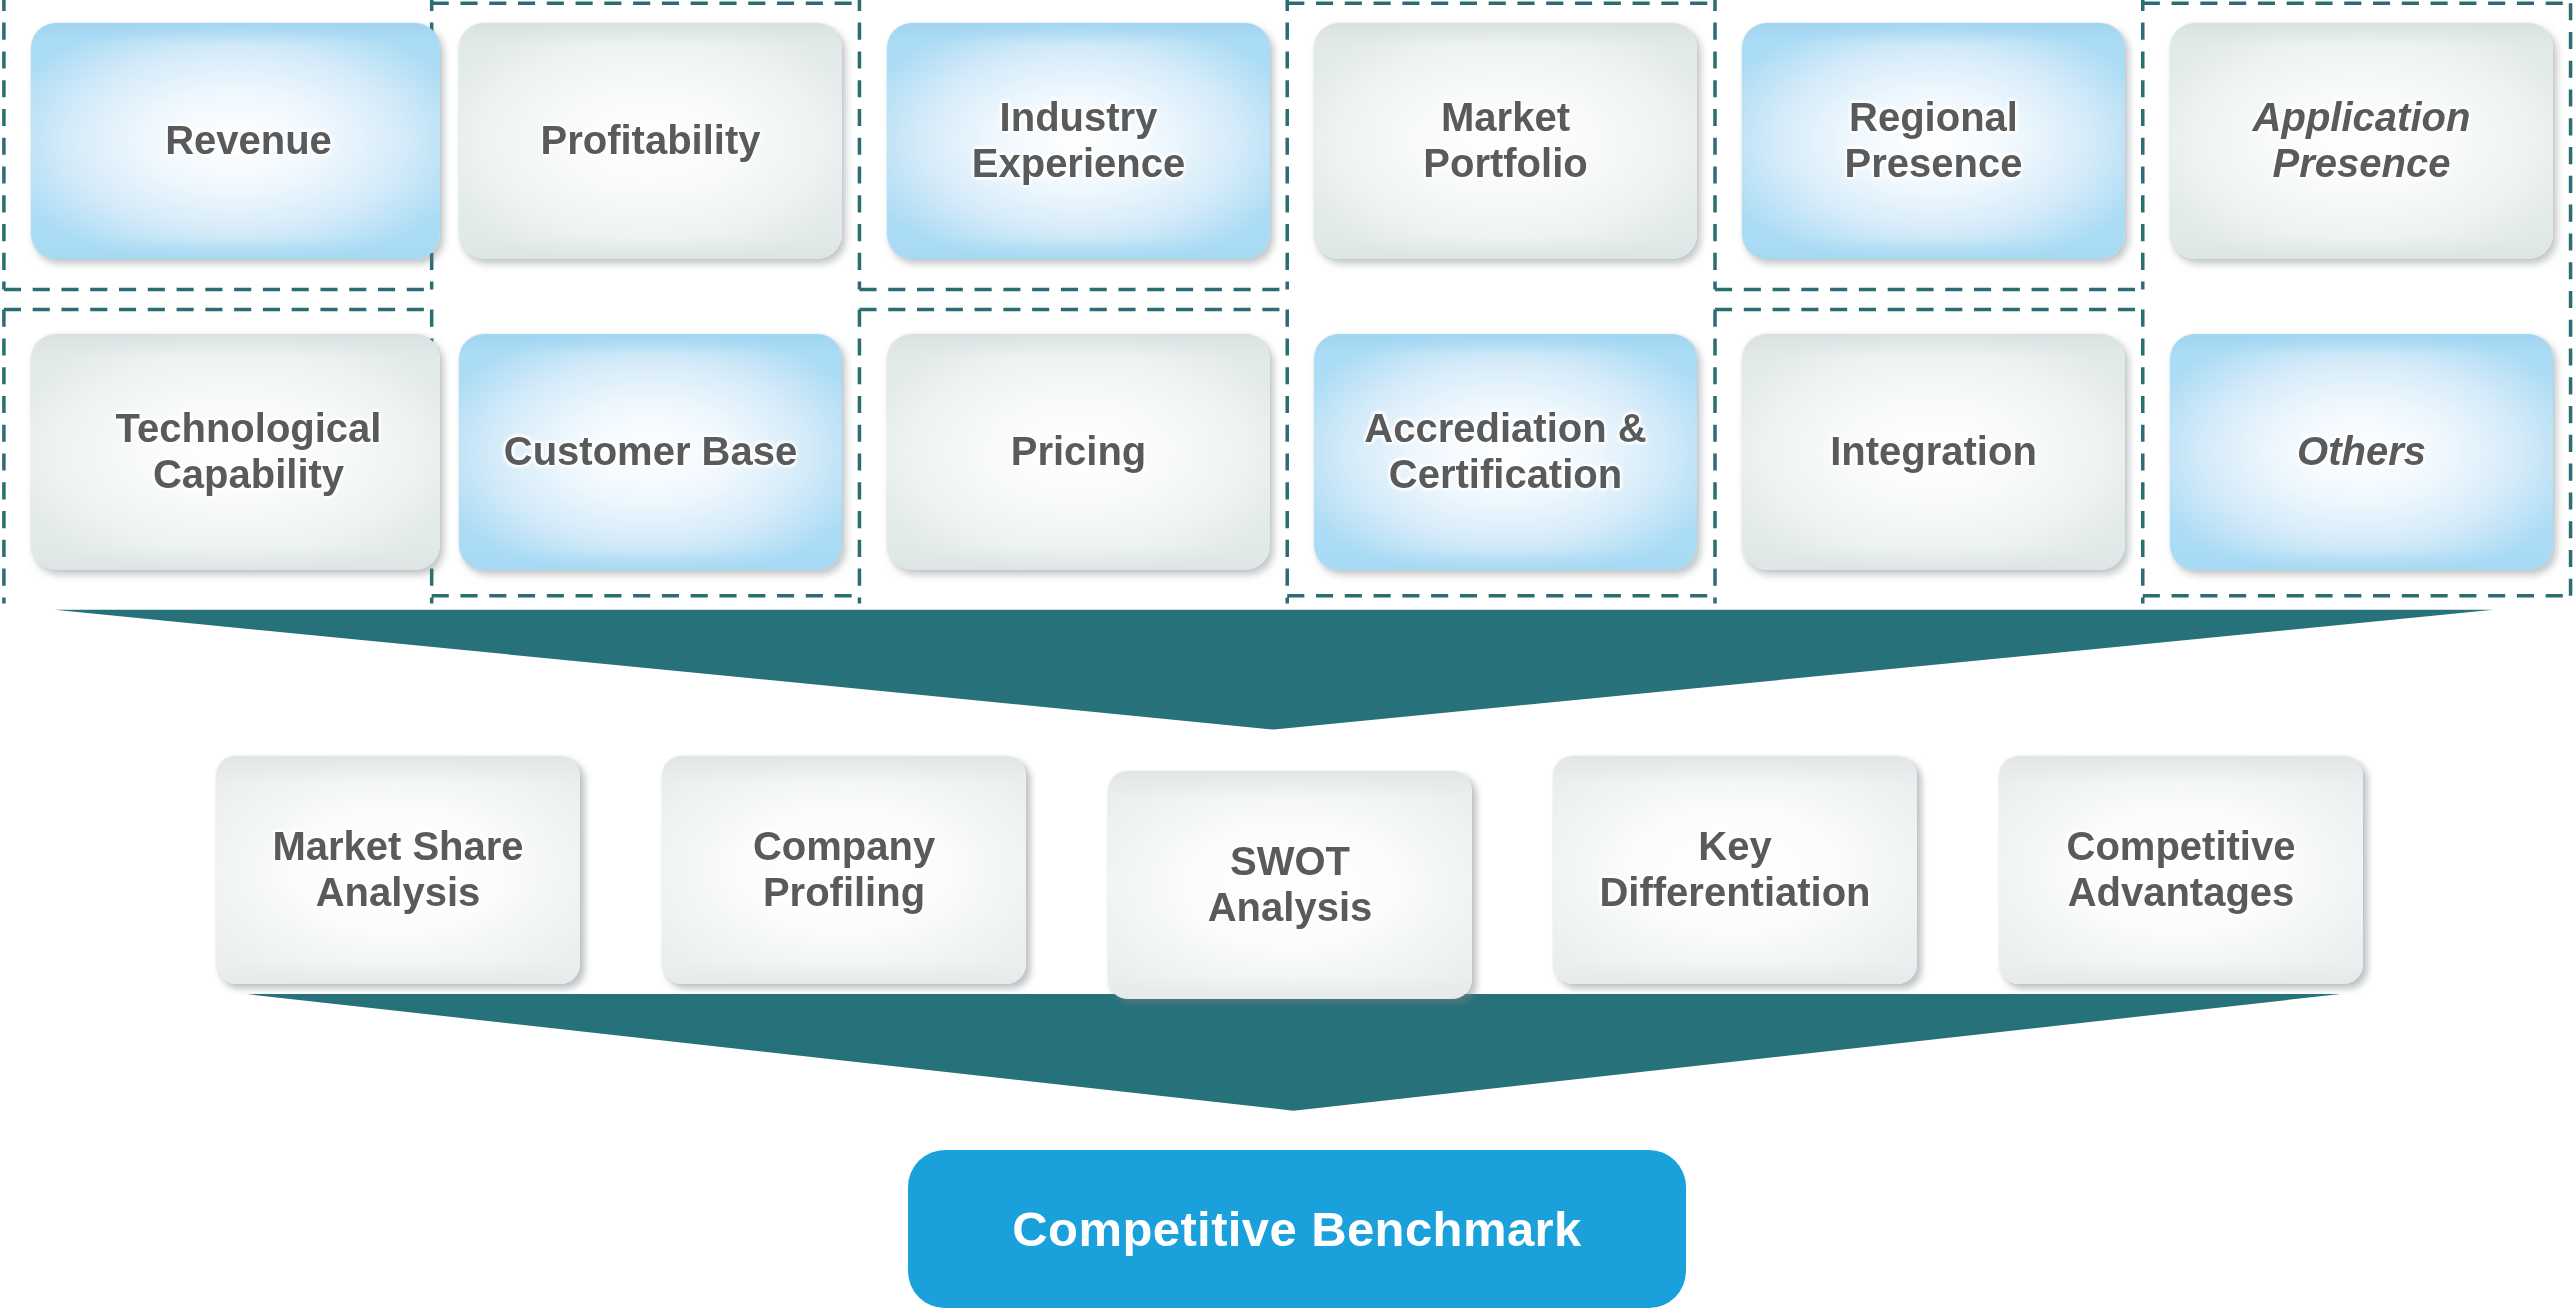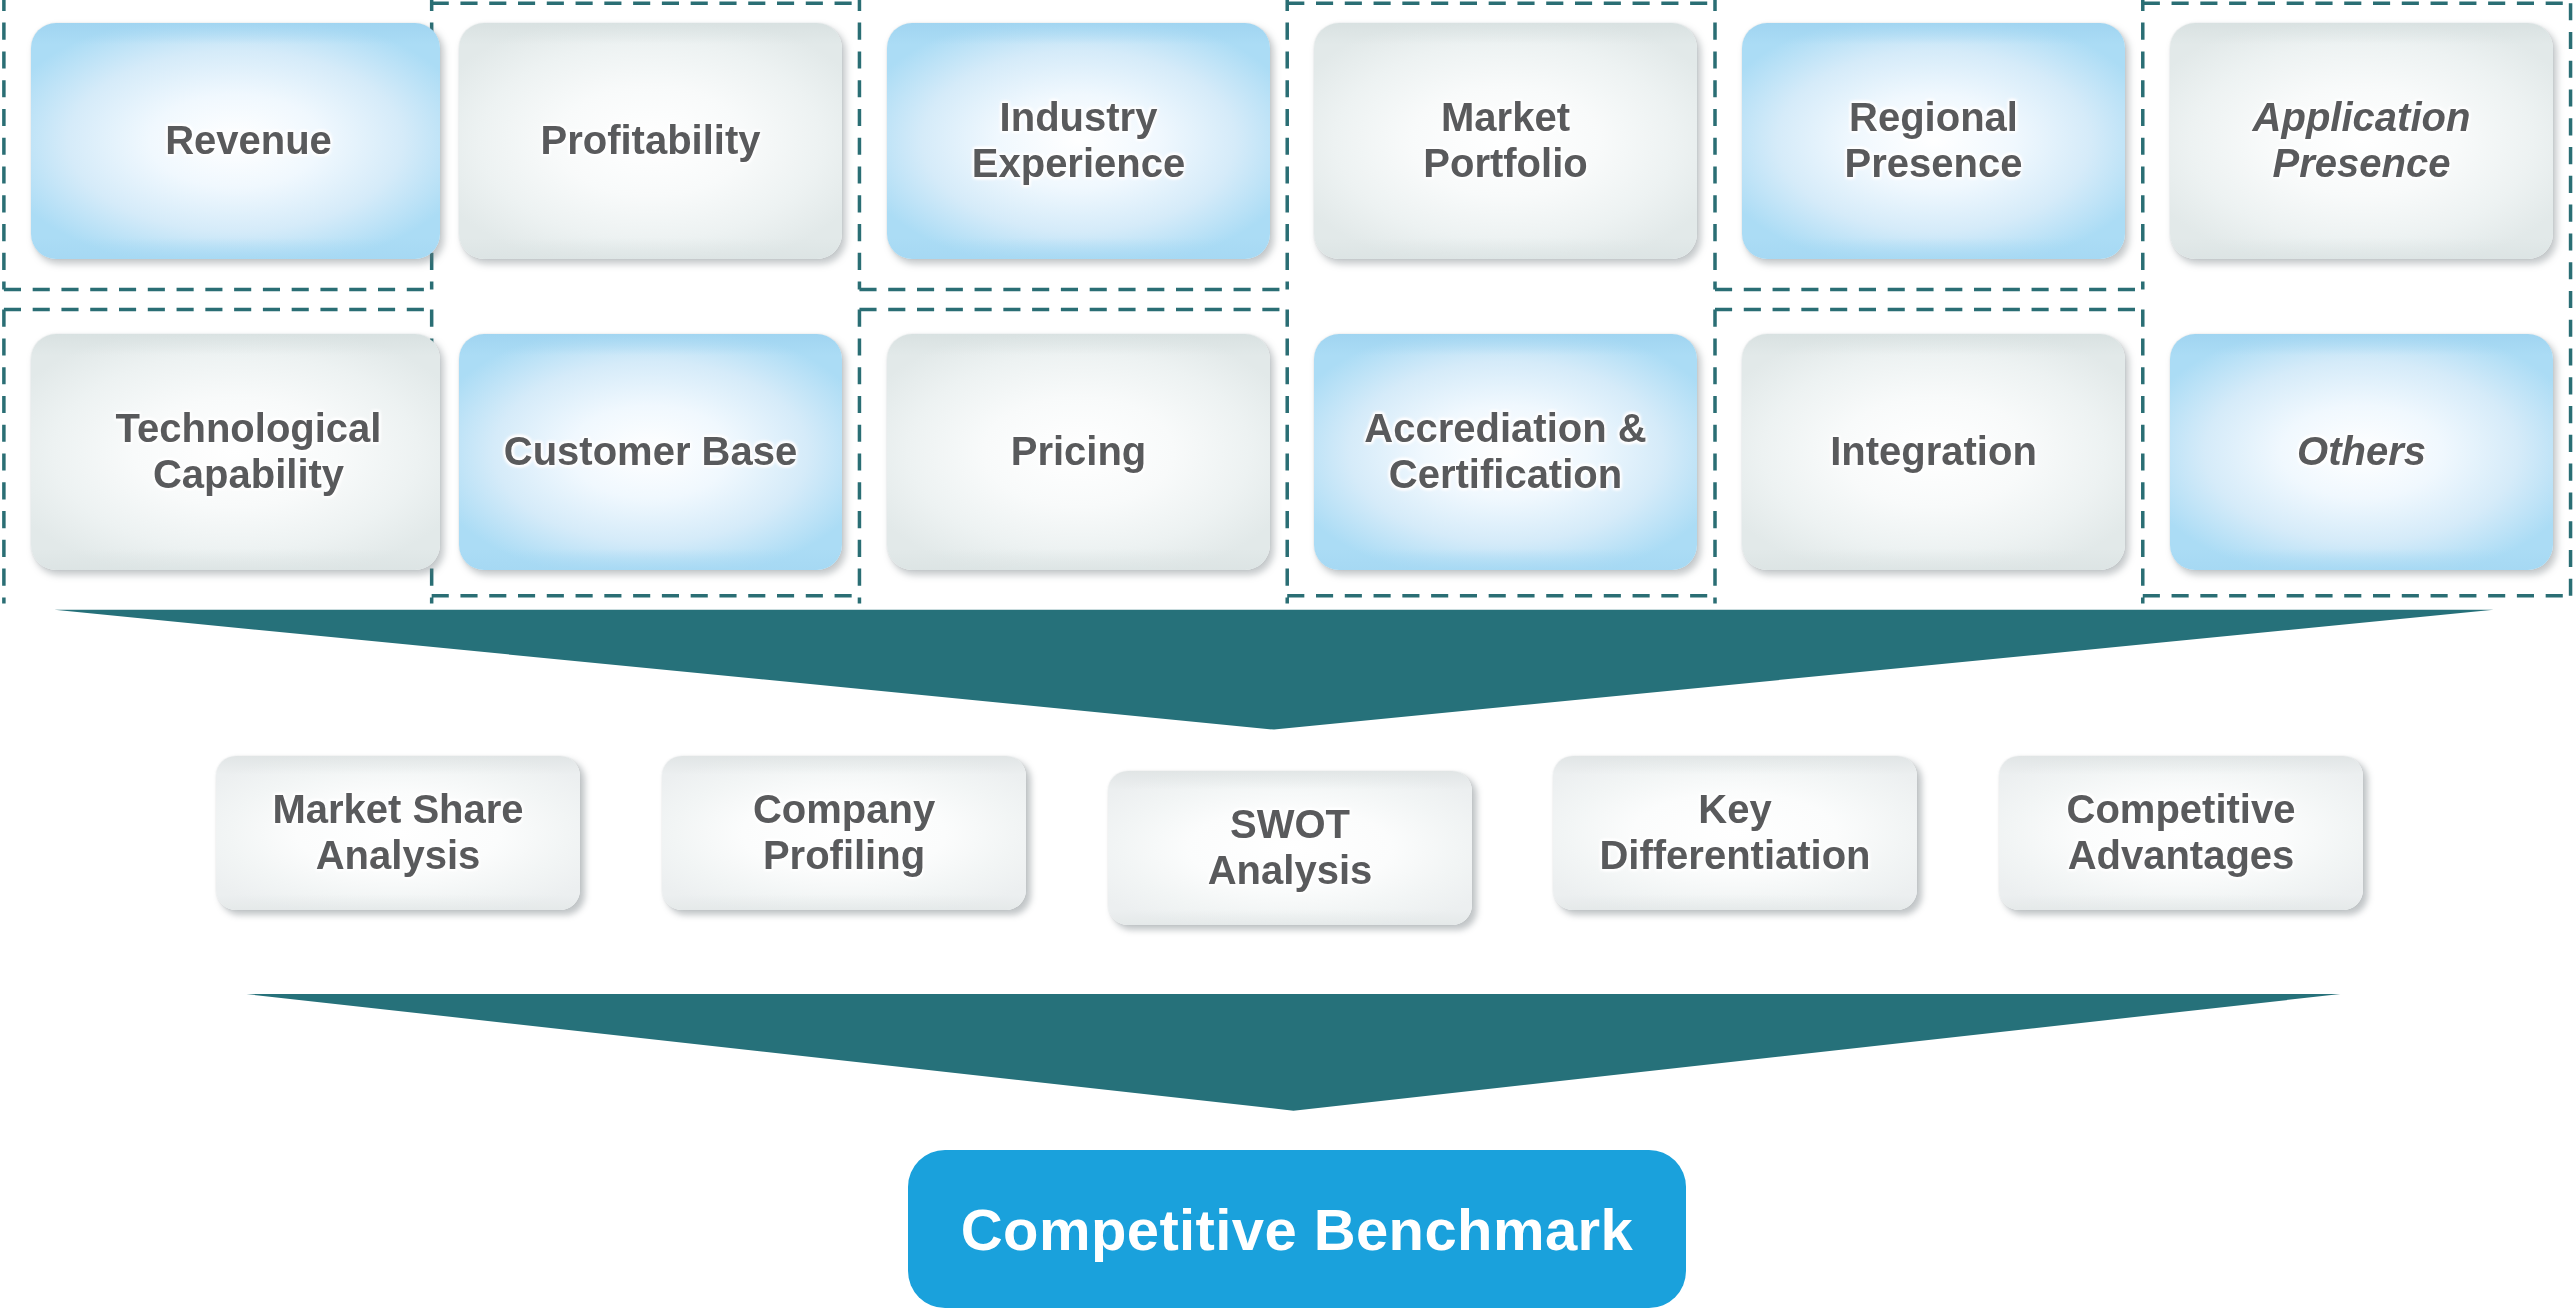--- a/index.html
+++ b/index.html
@@ -29,34 +29,34 @@
   .c4{left:1314px;} .c5{left:1742px;} .c6{left:2170px;font-style:italic;}
 
   .box-label{
     font-size:40px;font-weight:bold;color:#595a5c;line-height:1.14;
     white-space:pre-line;padding:0 14px;
     text-shadow:0 0 3.9px #fff,0 0 3.9px #fff,1.6px 1.6px 3.1px #fff,-1.6px -1.6px 3.1px #fff,
                 1.6px -1.6px 3.1px #fff,-1.6px 1.6px 3.1px #fff;
   }
 
   .step-box{
-    position:absolute;top:756px;width:364px;height:154px;border-radius:20px;
+    position:absolute;top:756px;width:364px;height:228px;border-radius:20px;
     display:flex;align-items:center;justify-content:center;text-align:center;
     background:
       linear-gradient(180deg, rgba(221,226,226,0.75) 0%, rgba(255,255,255,0) 12%, rgba(255,255,255,0) 90%, rgba(226,231,231,0.75) 100%),
       radial-gradient(ellipse 62% 58% at 50% 50%, #ffffff 0%, #fbfcfc 45%, #f2f5f5 75%, #eceff0 100%);
     box-shadow:4.7px 4.7px 6.2px rgba(120,128,132,0.45), 0 0 1.6px rgba(160,168,172,0.3);
   }
   .s1{left:216px;} .s2{left:662px;} .s3{left:1108px;margin-top:15px;} .s4{left:1553px;} .s5{left:1999px;}
 
   .result-btn{
     position:absolute;left:908px;top:1150px;width:778px;height:158px;border-radius:37px;
     background:#1aa1dc;display:flex;align-items:center;justify-content:center;
   }
-  .result-label{font-size:58px;font-weight:bold;color:#ffffff;letter-spacing:0.4px;}
+  .result-label{font-size:49px;font-weight:bold;color:#ffffff;letter-spacing:0.4px;}
 </style>
 </head>
 <body>
 
 <div class="stage">
 
   <svg class="underlay" viewBox="0 0 3312 1688">
     <path fill="none" stroke="#2a6e74" stroke-width="4.5" stroke-dasharray="22 15" d="M5,-8 V372 M5,398 V776
          M555,-8 V372 M555,398 V776
          M1105,-8 V372 M1105,398 V776

